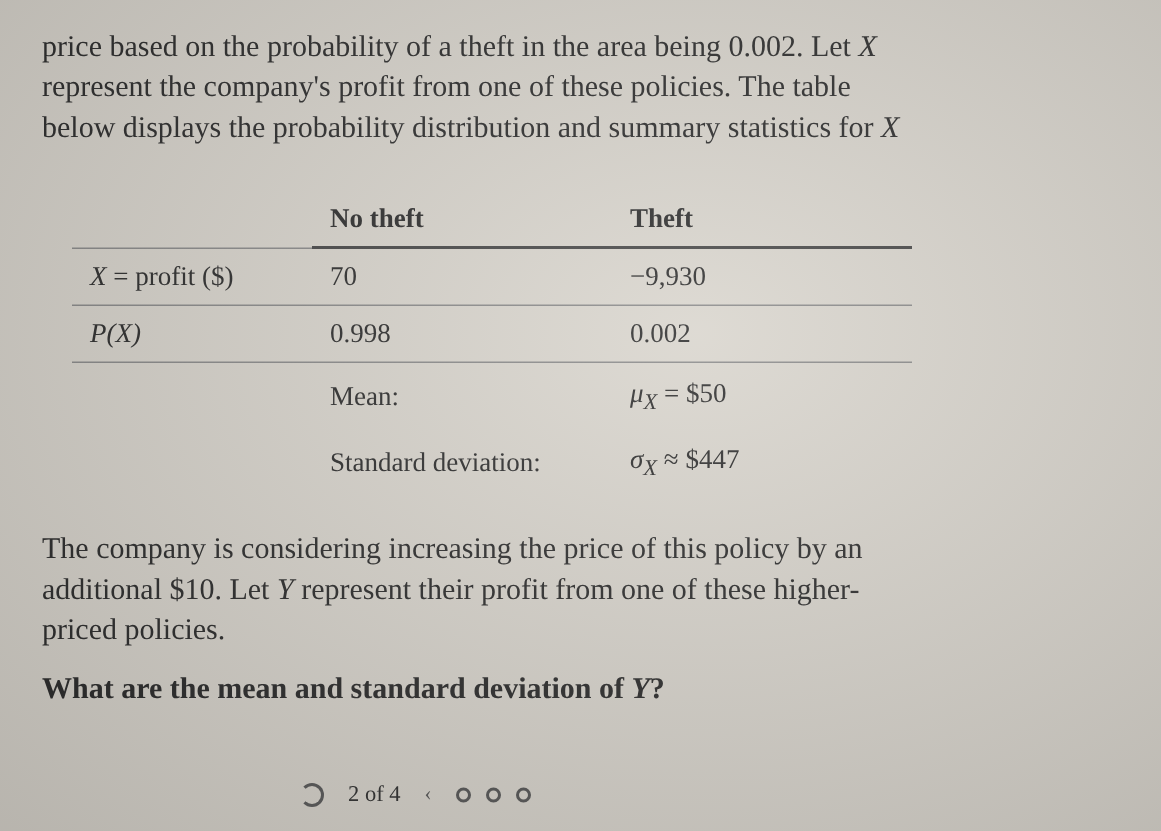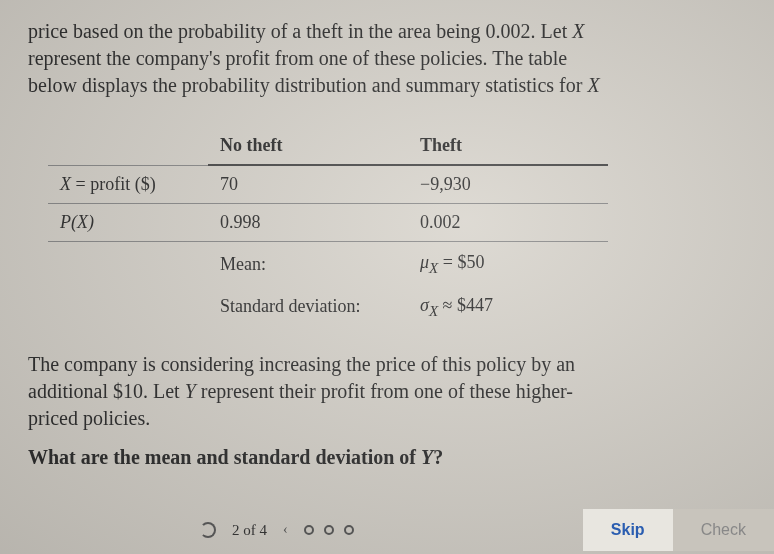--- a/index.html
+++ b/index.html
@@ -153,17 +153,13 @@
   <div class="progress-area">
     <span class="refresh-icon"></span>
     <span>2 of 4</span>
     <span class="chevron">‹</span>
     <div class="dots">
       <span class="dot open"></span>
       <span class="dot open"></span>
       <span class="dot open"></span>
     </div>
   </div>
-  <div class="buttons">
-    <button class="btn btn-skip">Skip</button>
-    <button class="btn btn-check">Check</button>
-  </div>
 </div>
 
 </body></html>

